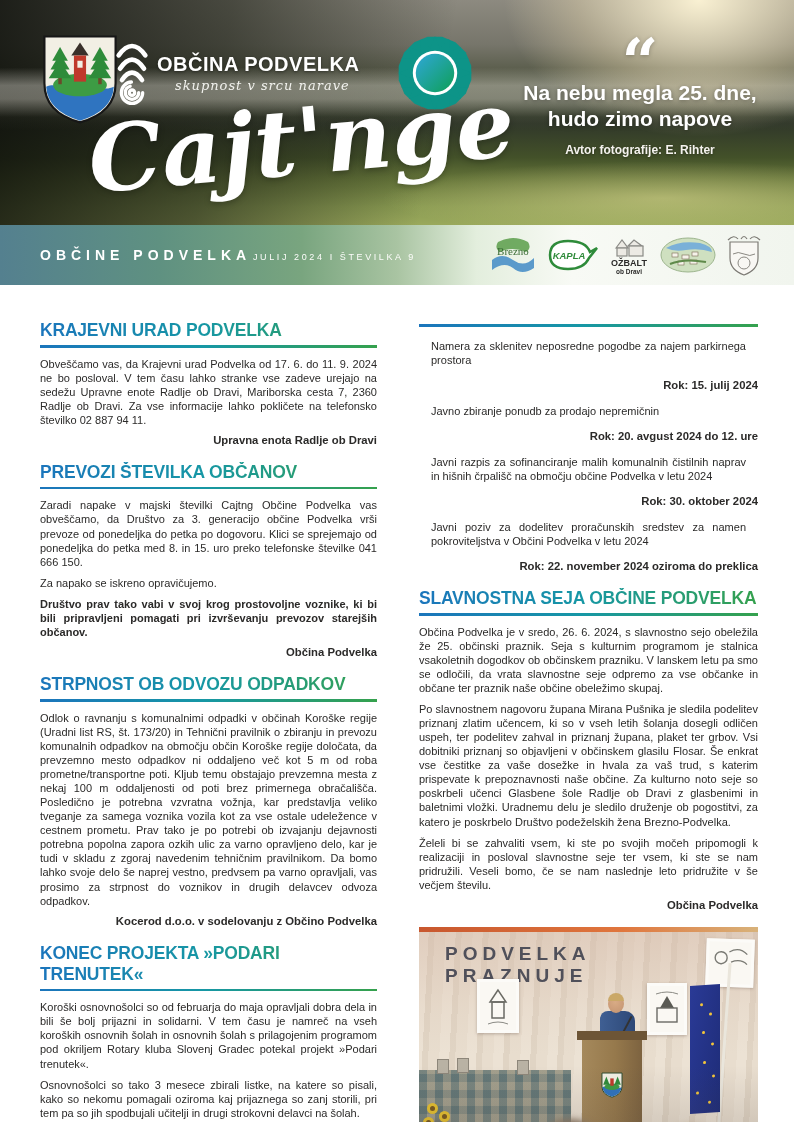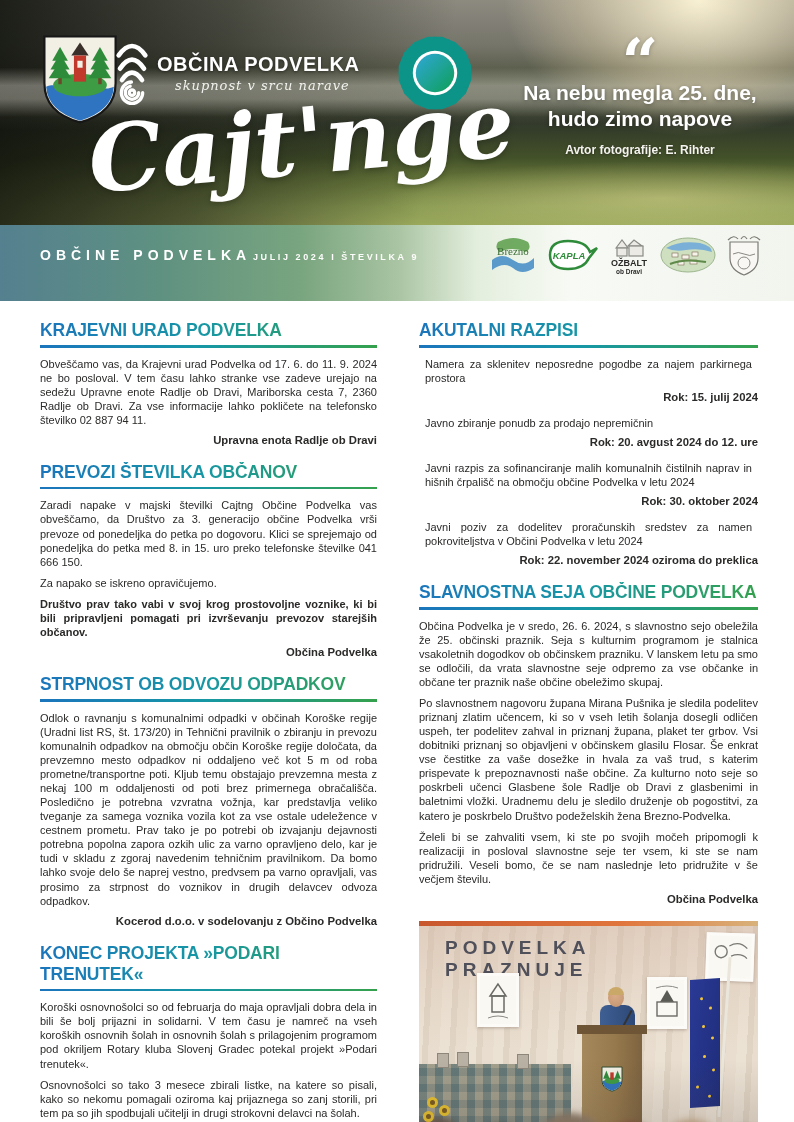--- a/index.html
+++ b/index.html
@@ -27,44 +27,44 @@
   .quote-mark{font-family:"DejaVu Serif",serif;font-weight:bold;font-size:64px;line-height:0.7;
       height:40px;text-shadow:0 1px 4px rgba(0,0,0,0.25);}
   .quote-line{font-weight:bold;font-size:21px;line-height:1.25;text-shadow:0 1px 4px rgba(0,0,0,0.35);}
   .photo-credit{margin-top:10px;font-size:12px;font-weight:bold;color:#f4f2ee;
       text-shadow:0 1px 3px rgba(0,0,0,0.35);}
   .script-title{position:absolute;left:88px;top:96px;color:#fff;
       font-family:"DejaVu Serif",serif;font-style:italic;font-weight:bold;font-size:92px;line-height:1;
       transform:rotate(-5deg);z-index:5;text-shadow:0 2px 6px rgba(0,0,0,0.25);}
 
   
-  .issue-bar{position:absolute;left:0;top:225px;width:794px;height:76px;
+  .issue-bar{position:absolute;left:0;top:225px;width:794px;height:60px;
       background:linear-gradient(90deg,#54808f 0%,#5f9181 20%,#79a57f 38%,#a9c4a2 50%,#e3eedd 60%,#f8faf5 72%,#f1f5ee 100%);}
   .issue-left{position:absolute;left:40px;top:22px;color:#fff;font-weight:bold;
       font-size:14px;letter-spacing:5px;}
-  .issue-info{position:absolute;left:253px;top:27px;color:#fdfdfb;font-weight:bold;
+  .issue-info{position:absolute;left:253px;top:27px;color:#fdfdfb;font-weight:normal;
       font-size:9px;letter-spacing:2.6px;text-align:right;}
   .bar-logos{position:absolute;right:30px;top:8px;height:44px;display:flex;align-items:center;gap:8px;}
   .bar-logo{display:flex;align-items:center;justify-content:center;}
 
   
   .content{position:absolute;left:40px;top:320px;width:718px;display:flex;gap:42px;}
   .col-left{width:337px;}
   .col-right{width:339px;}
   .article{margin-bottom:16px;}
   .article-heading{display:block;width:100%;font-weight:bold;font-size:17.5px;letter-spacing:-0.2px;
       background-image:linear-gradient(90deg,#1b75bc 0%,#1697a5 48%,#35a14d 100%);
       -webkit-background-clip:text;background-clip:text;color:transparent;}
   .rule{height:2.5px;background:linear-gradient(90deg,#1b75bc 0%,#1697a5 48%,#35a14d 100%);
       margin:4px 0 9px 0;}
   .article p{margin:0 0 7px 0;font-size:11px;line-height:1.28;text-align:justify;}
   .p-bold{font-weight:bold;}
   .signature{font-weight:bold;font-size:11.3px;text-align:right;margin-top:2px;}
   .razpis-item{margin-bottom:13px;}
-  .razpis-item p{margin:6px;}
+  .razpis-item p{margin:12px;}
   .deadline{font-weight:bold;font-size:11.3px;text-align:right;margin-top:3px;}
 
   
   .event-photo{position:relative;width:339px;height:231px;margin-top:7px;overflow:hidden;
       background:
         linear-gradient(180deg, rgba(209,178,160,0.45) 0%, rgba(209,178,160,0.12) 35%, transparent 55%),
         repeating-linear-gradient(93deg,#ece2d4 0 10px,#e0d4c4 10px 16px,#e8ddce 16px 27px);}
   .photo-topstrip{position:absolute;left:0;top:0;width:100%;height:5px;
       background:linear-gradient(90deg,#c8572e,#e0763d 60%,#d8b27a);}
   .photo-banner{position:absolute;left:26px;top:16px;font-weight:bold;font-size:19px;
@@ -259,21 +259,20 @@
         <div class="rule"></div>
         <p>Koroški osnovnošolci so od februarja do maja opravljali dobra dela in bili še bolj prijazni in solidarni. V tem času je namreč na vseh koroških osnovnih šolah in osnovnih šolah s prilagojenim programom pod okriljem Rotary kluba Slovenj Gradec potekal projekt »Podari trenutek«.</p>
         <p>Osnovnošolci so tako 3 mesece zbirali listke, na katere so pisali, kako so nekomu pomagali oziroma kaj prijaznega so zanj storili, pri tem pa so jih spodbujali učitelji in drugi strokovni delavci na šolah.</p>
 
       </div>
     </div>
 
     <div class="col-right">
 
       <div class="article">
-        <span class="article-heading">AKUTALNI RAZPISI</span>
         <div class="rule"></div>
 
         <div class="razpis-item">
           <p>Namera za sklenitev neposredne pogodbe za najem parkirnega prostora</p>
           <div class="deadline">Rok: 15. julij 2024</div>
         </div>
         <div class="razpis-item">
           <p>Javno zbiranje ponudb za prodajo nepremičnin</p>
           <div class="deadline">Rok: 20. avgust 2024 do 12. ure</div>
         </div>

